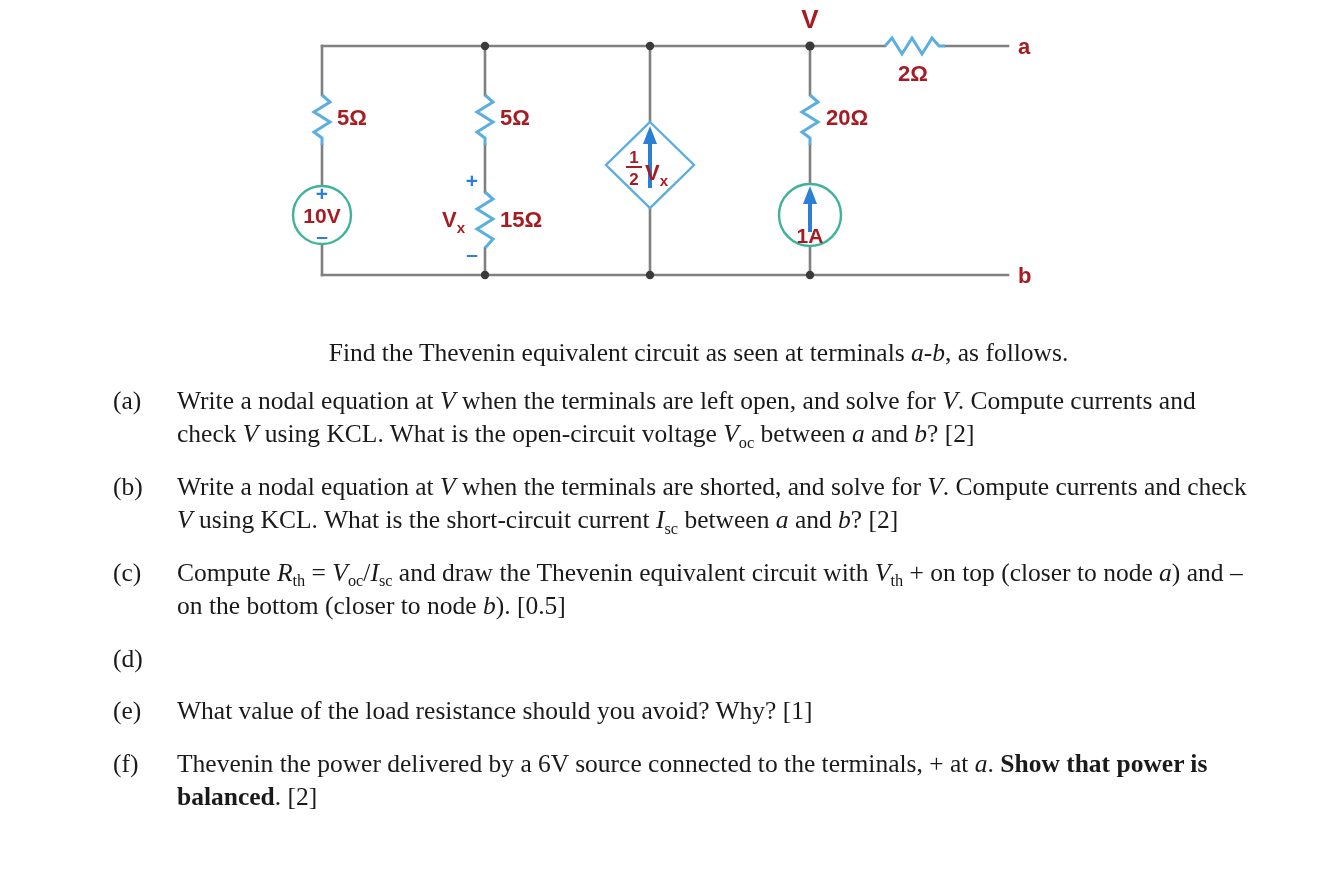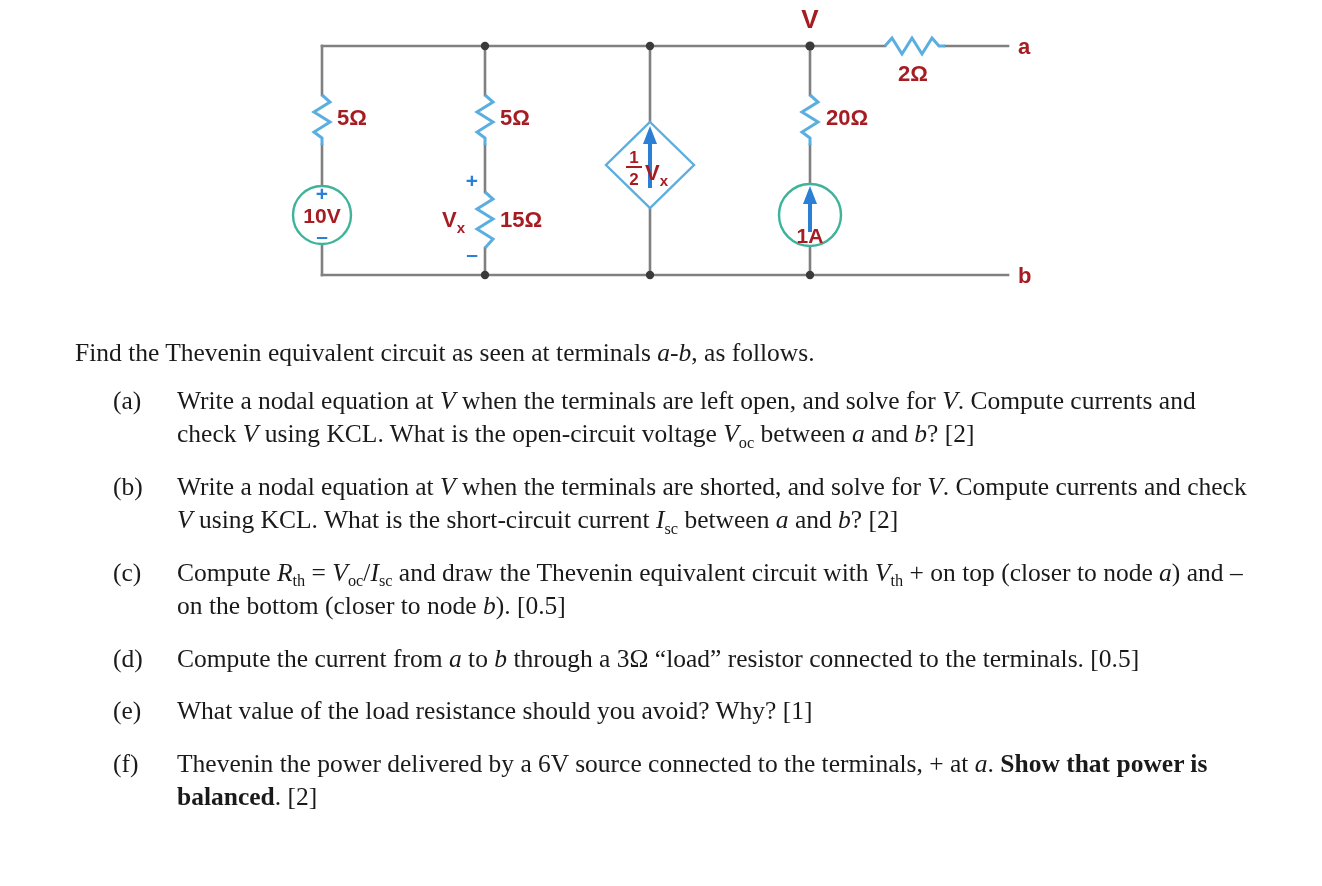--- a/index.html
+++ b/index.html
@@ -34,20 +34,21 @@
   #problem-text {
     position: absolute;
     left: 0;
     top: 336px;
     width: 1322px;
   }
   .lead-line {
     font-size: 25.5px;
     line-height: 1.32;
     margin: 0 0 14px 75px;
+    text-align: center;
   }
   .qlist {
     margin: 0;
     padding: 0;
     list-style: none;
   }
   .qitem {
     display: flex;
     align-items: flex-start;
     margin: 0 0 19px 0;
@@ -202,21 +203,20 @@
       <li class="qitem">
         <span class="qlabel">(b)</span>
         <span class="qbody"><span>Write a nodal equation at </span><span class="it">V</span><span> when the terminals are shorted, and solve for </span><span class="it">V</span><span>.  Compute currents and check </span><span class="it">V</span><span> using KCL.  What is the short-circuit current </span><span class="it">I</span><sub>sc</sub><span> between </span><span class="it">a</span><span> and </span><span class="it">b</span><span>?</span><span> [2]</span></span>
       </li>
       <li class="qitem">
         <span class="qlabel">(c)</span>
         <span class="qbody"><span>Compute </span><span class="it">R</span><sub>th</sub><span> = </span><span class="it">V</span><sub>oc</sub><span>/</span><span class="it">I</span><sub>sc</sub><span> and draw the Thevenin equivalent circuit with </span><span class="it">V</span><sub>th</sub><span> + on top (closer to node </span><span class="it">a</span><span>) and – on the bottom (closer to node </span><span class="it">b</span><span>).</span><span> [0.5]</span></span>
       </li>
       <li class="qitem">
         <span class="qlabel">(d)</span>
-        <span class="qbody"><span>Compute the current from </span><span class="it">a</span><span> to </span><span class="it">b</span><span> through a 3Ω “load” resistor connected to the terminals.</span><span> [0.5]</span></span>
       </li>
       <li class="qitem">
         <span class="qlabel">(e)</span>
         <span class="qbody"><span>What value of the load resistance should you avoid?  Why?</span><span> [1]</span></span>
       </li>
       <li class="qitem">
         <span class="qlabel">(f)</span>
         <span class="qbody"><span>Thevenin the power delivered by a 6V source connected to the terminals, + at </span><span class="it">a</span><span>. </span><span class="bd">Show that power is balanced</span><span>.</span><span> [2]</span></span>
       </li>
     </ol>

